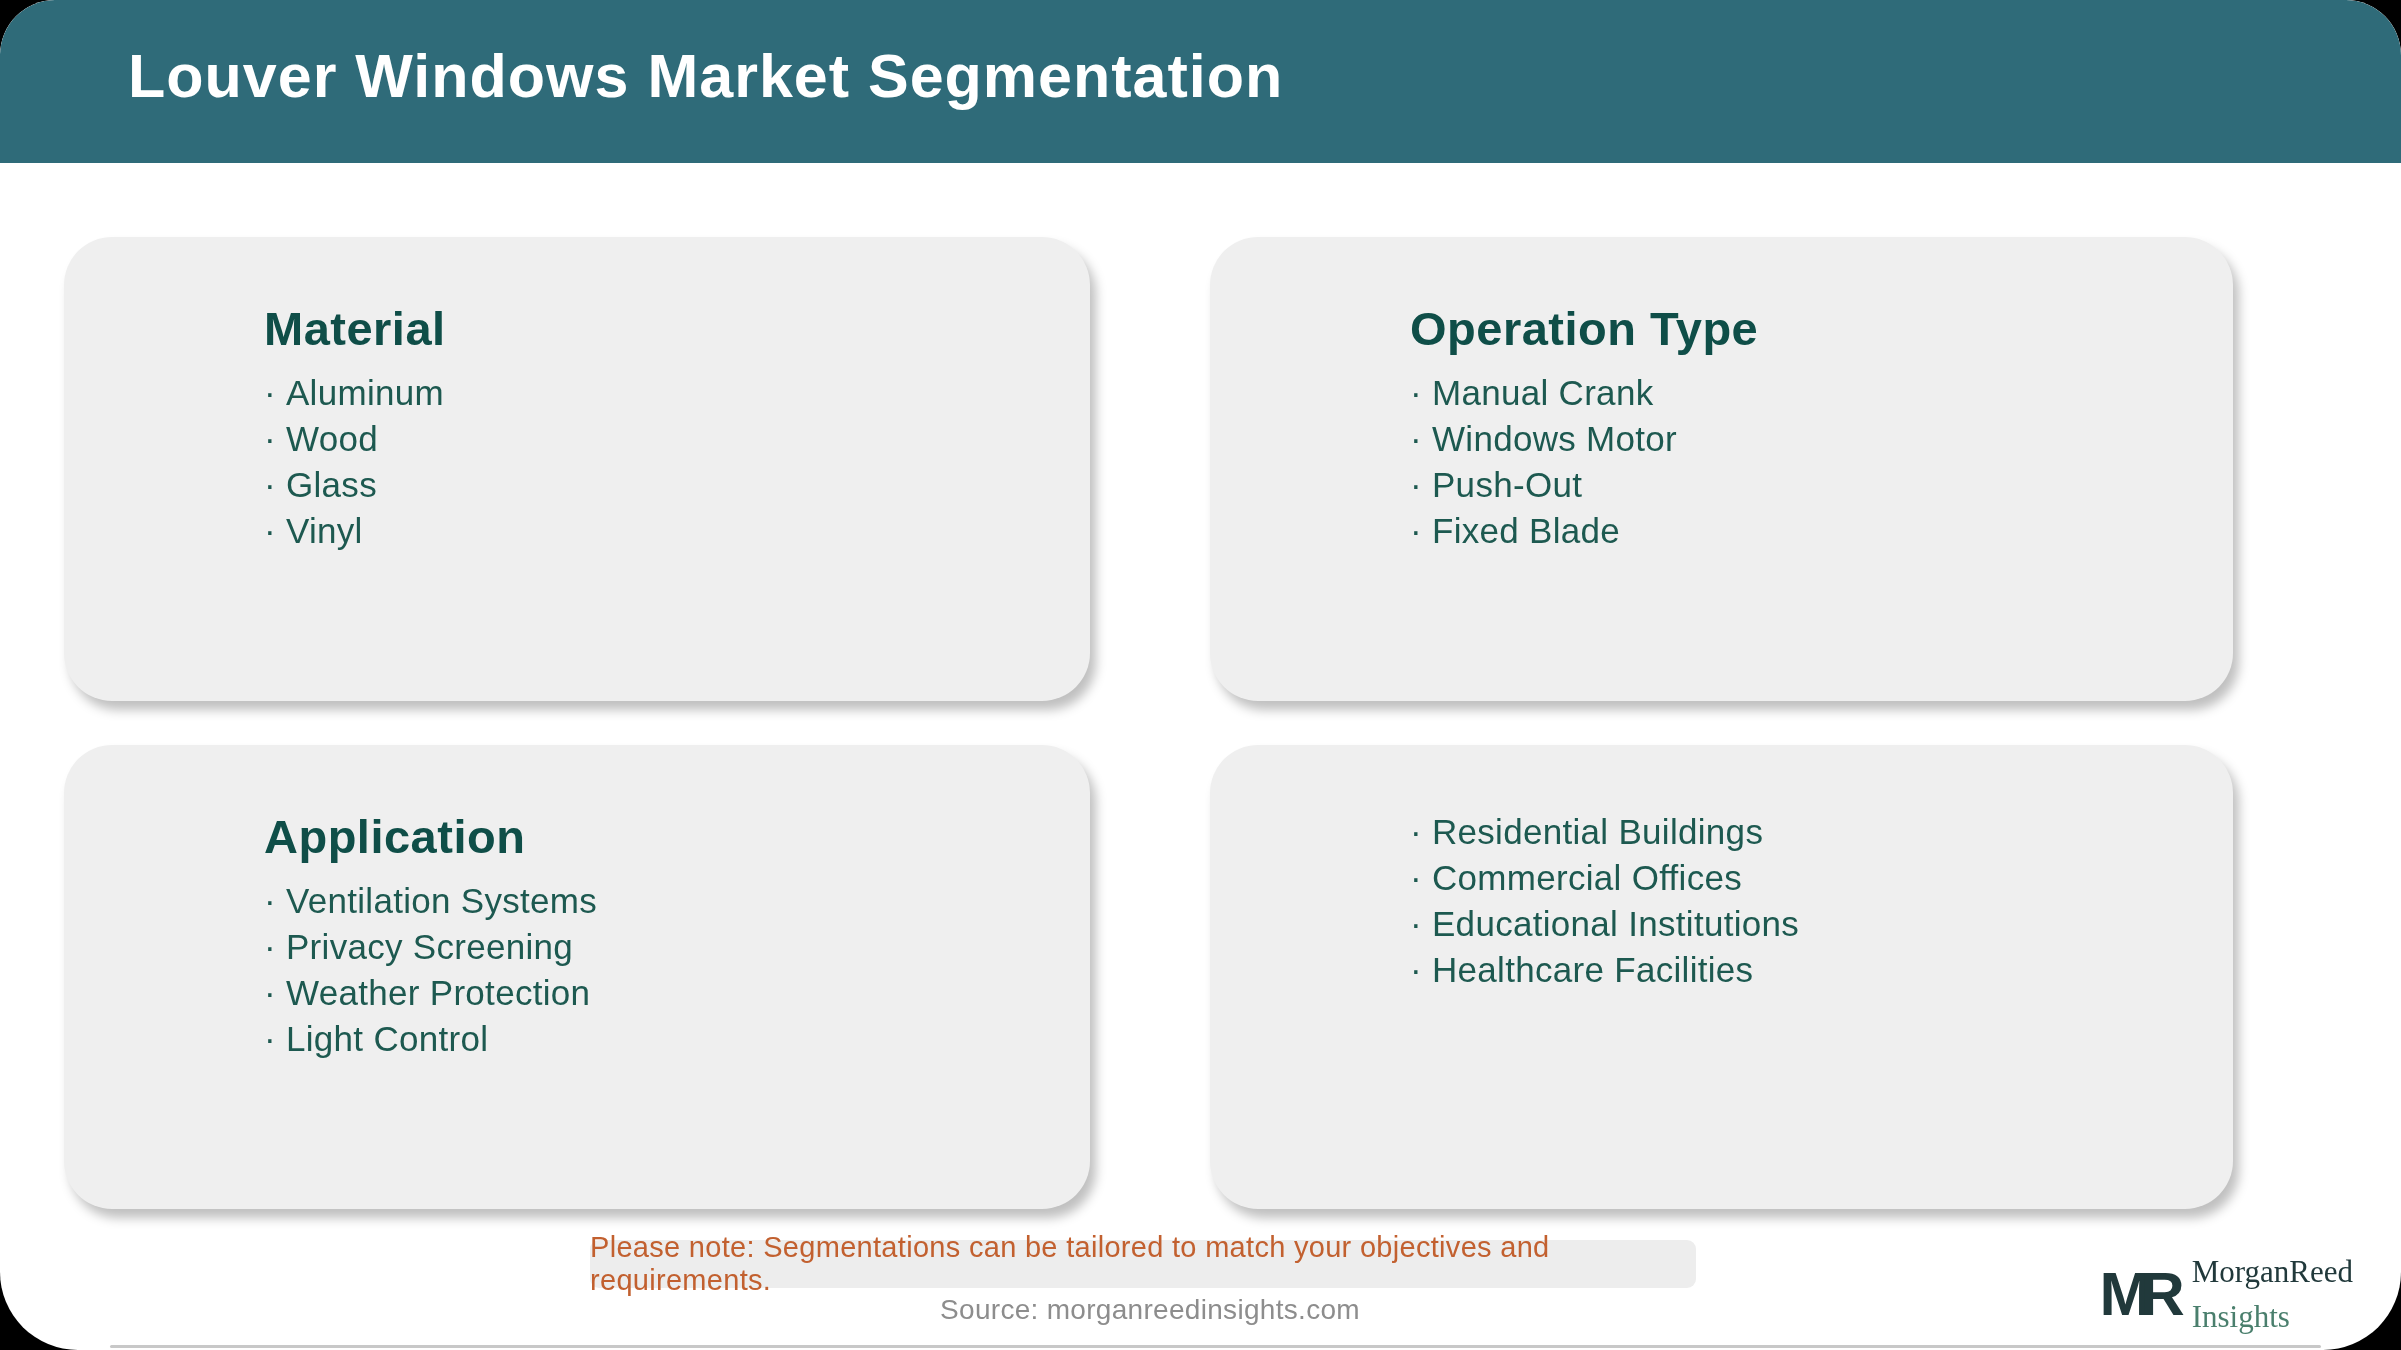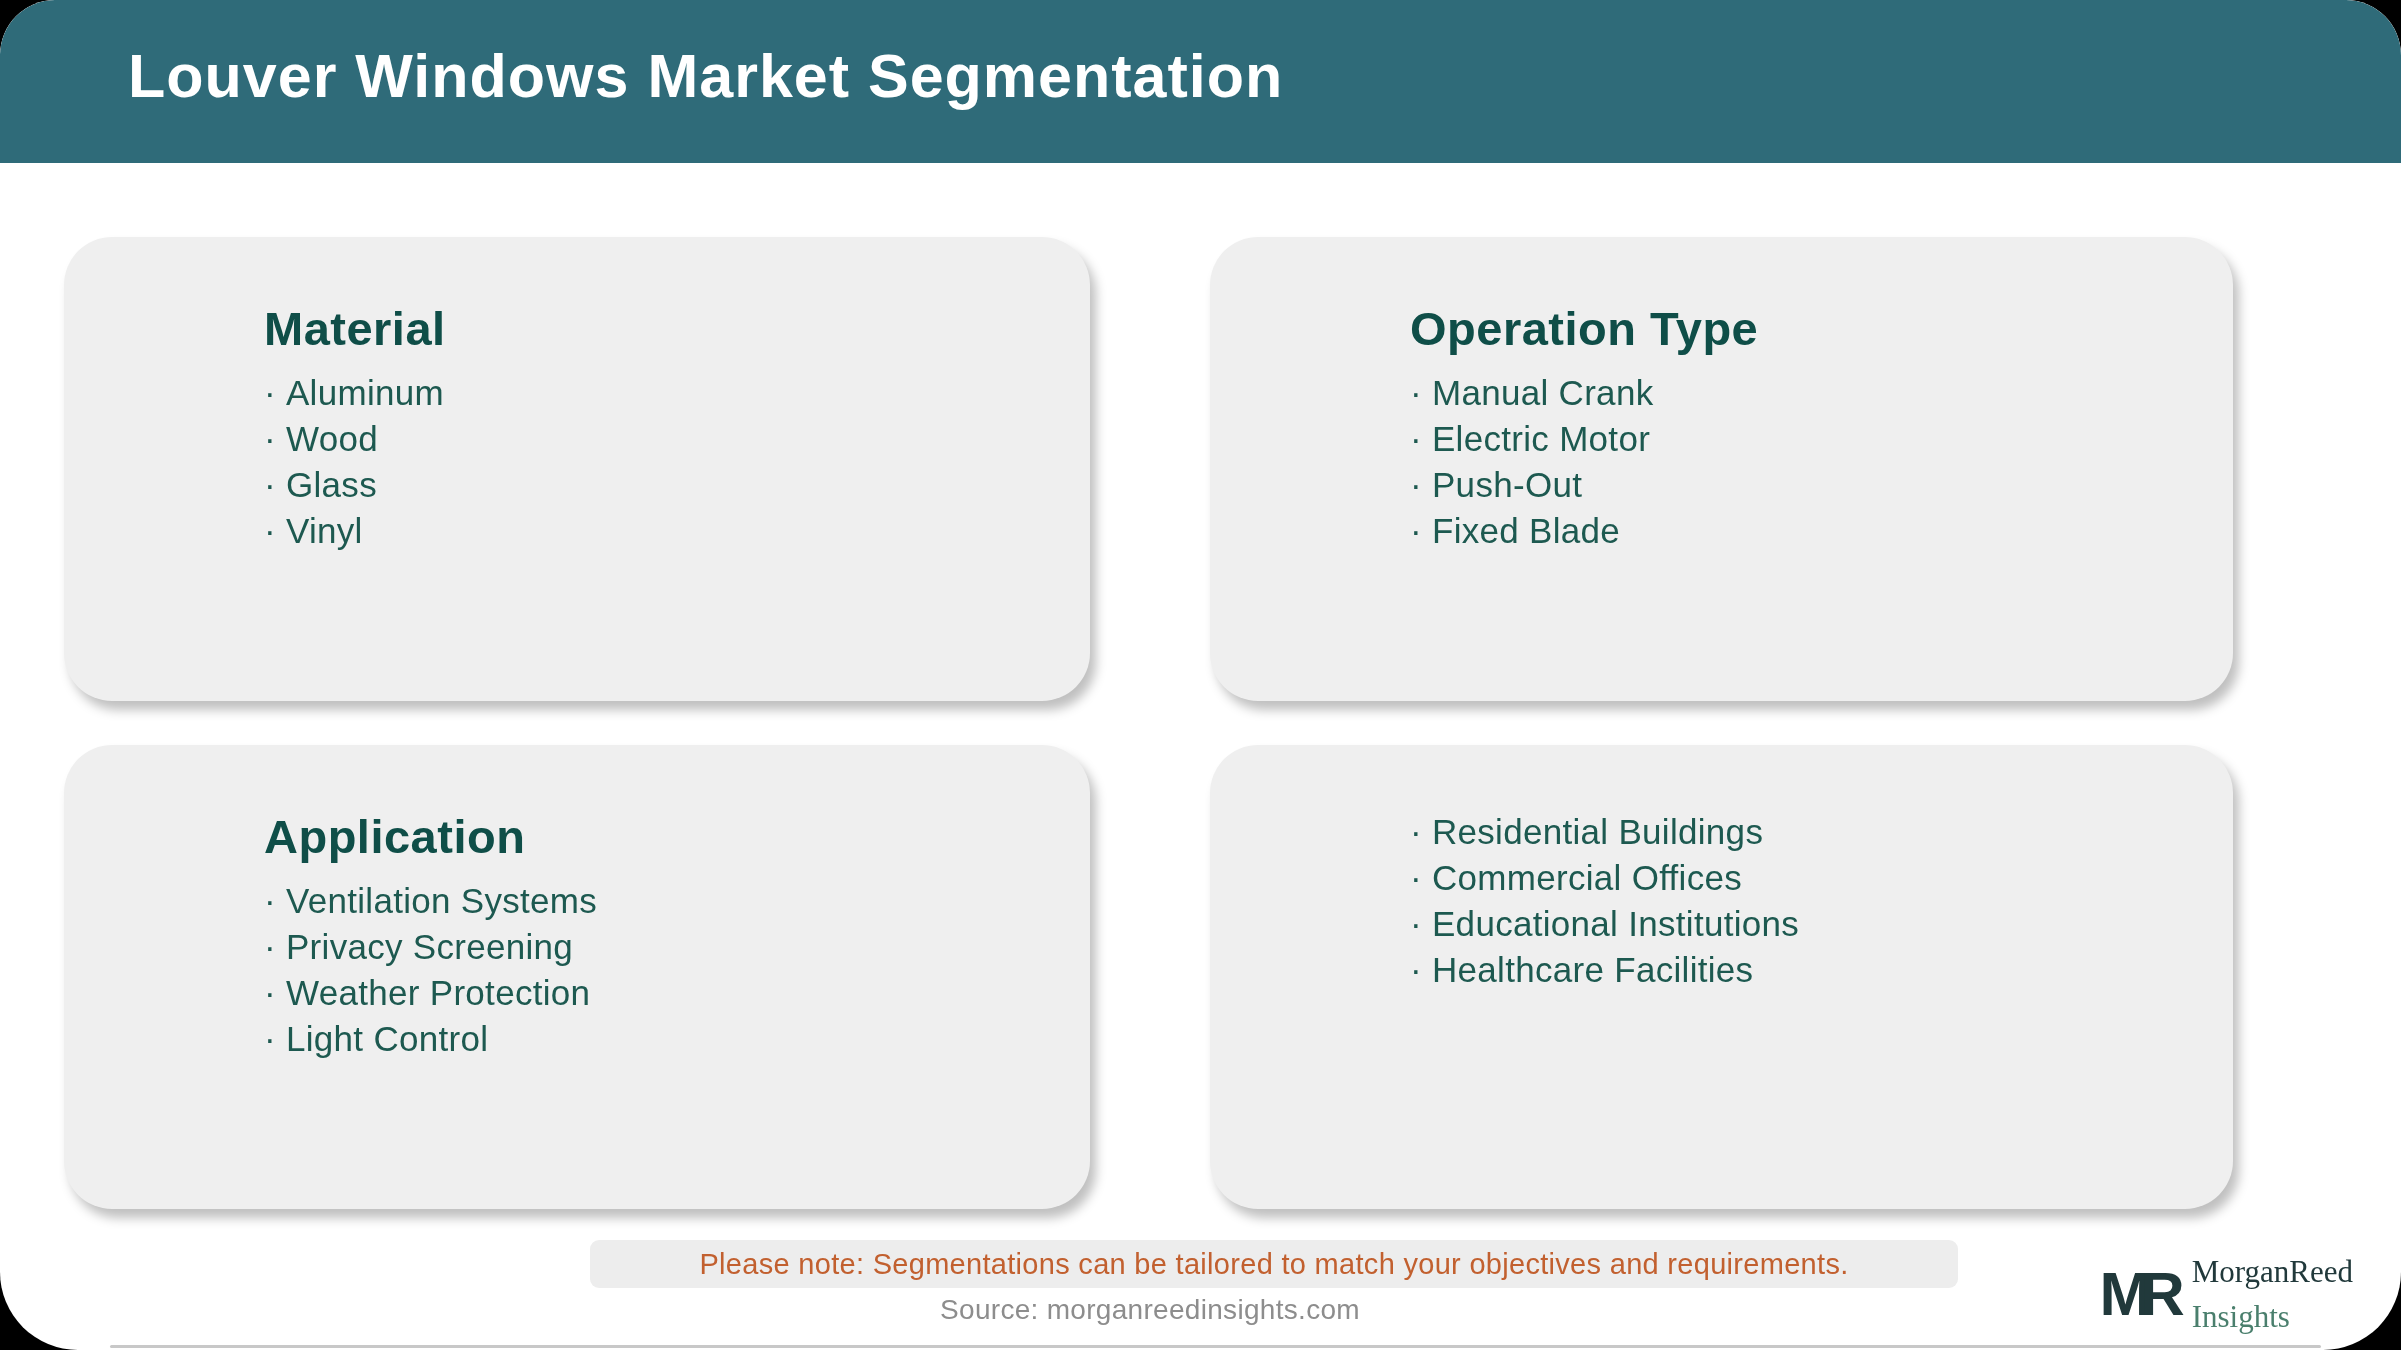--- a/index.html
+++ b/index.html
@@ -69,21 +69,21 @@
     font-size:35px;font-weight:400;letter-spacing:0.3px;
     color:var(--item-text);
   }
   .card li{
     line-height:46px;
     display:flex;align-items:baseline;
   }
   .card .bullet{margin-right:10px;}
   
   .note-pill{
-    position:absolute;left:590px;top:1240px;width:1368px;height:48px;
+    position:absolute;left:590px;top:1240px;width:1106px;height:48px;
     background:var(--note-bg);
     border-radius:9px;
     display:flex;align-items:center;justify-content:center;
   }
   .note-pill span{
     font-size:29px;color:var(--note-text);letter-spacing:0.3px;
   }
   .source{
     position:absolute;left:560px;top:1294px;width:1180px;
     text-align:center;
@@ -147,21 +147,21 @@
     </section>
     <section class="card">
       <h2>Operation Type</h2>
       <ul>
           <li>
             <span class="bullet">·</span>
             <span class="item-text">Manual Crank</span>
           </li>
           <li>
             <span class="bullet">·</span>
-            <span class="item-text">Electric Motor</span>
+            <span class="item-text">Windows Motor</span>
           </li>
           <li>
             <span class="bullet">·</span>
             <span class="item-text">Push-Out</span>
           </li>
           <li>
             <span class="bullet">·</span>
             <span class="item-text">Fixed Blade</span>
           </li>
         </ul>

